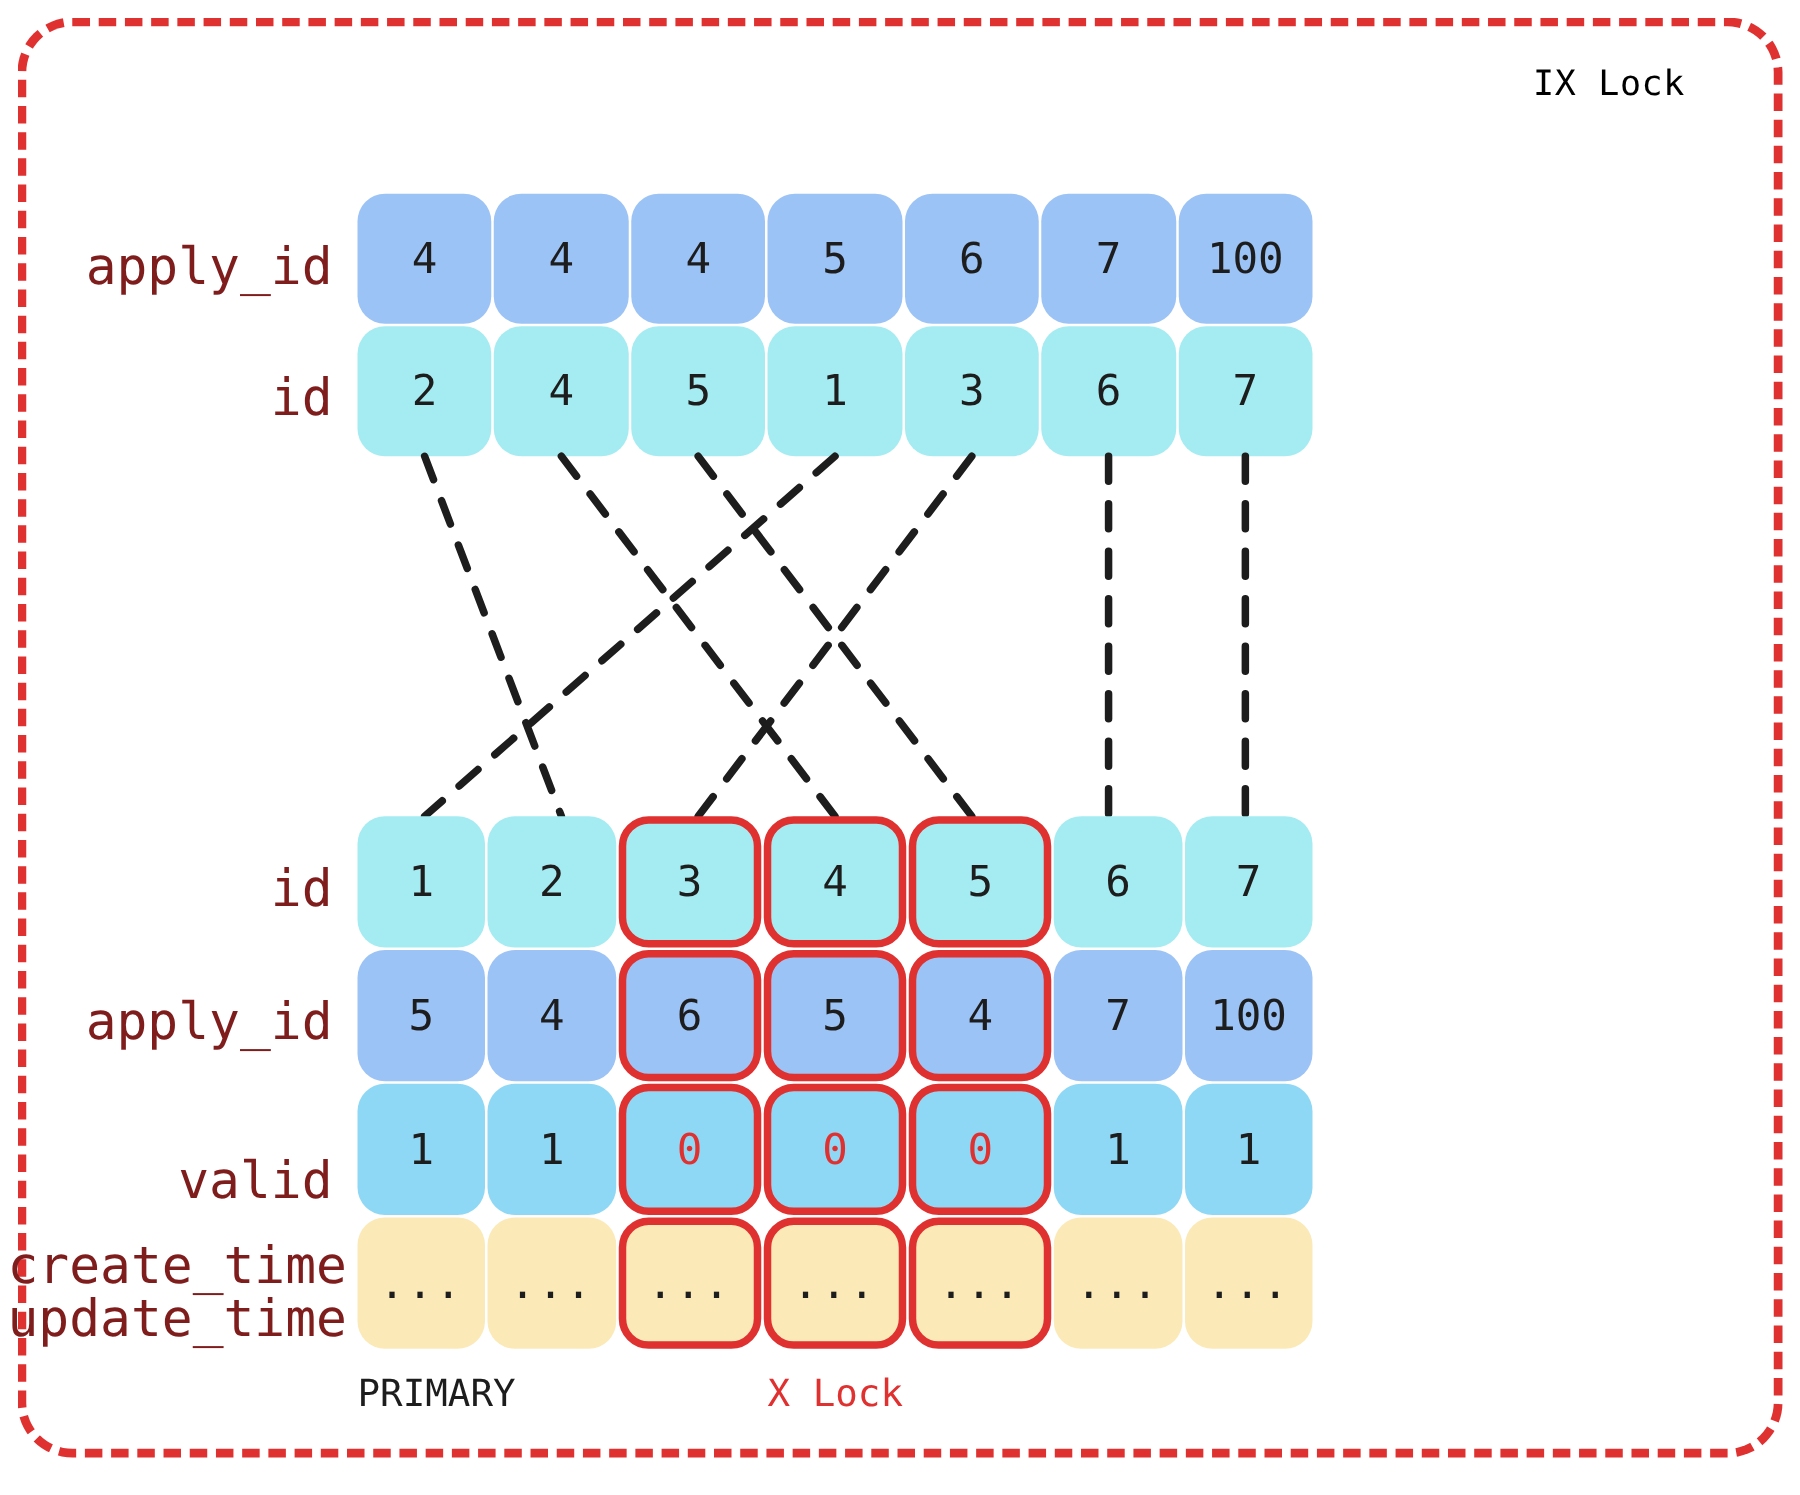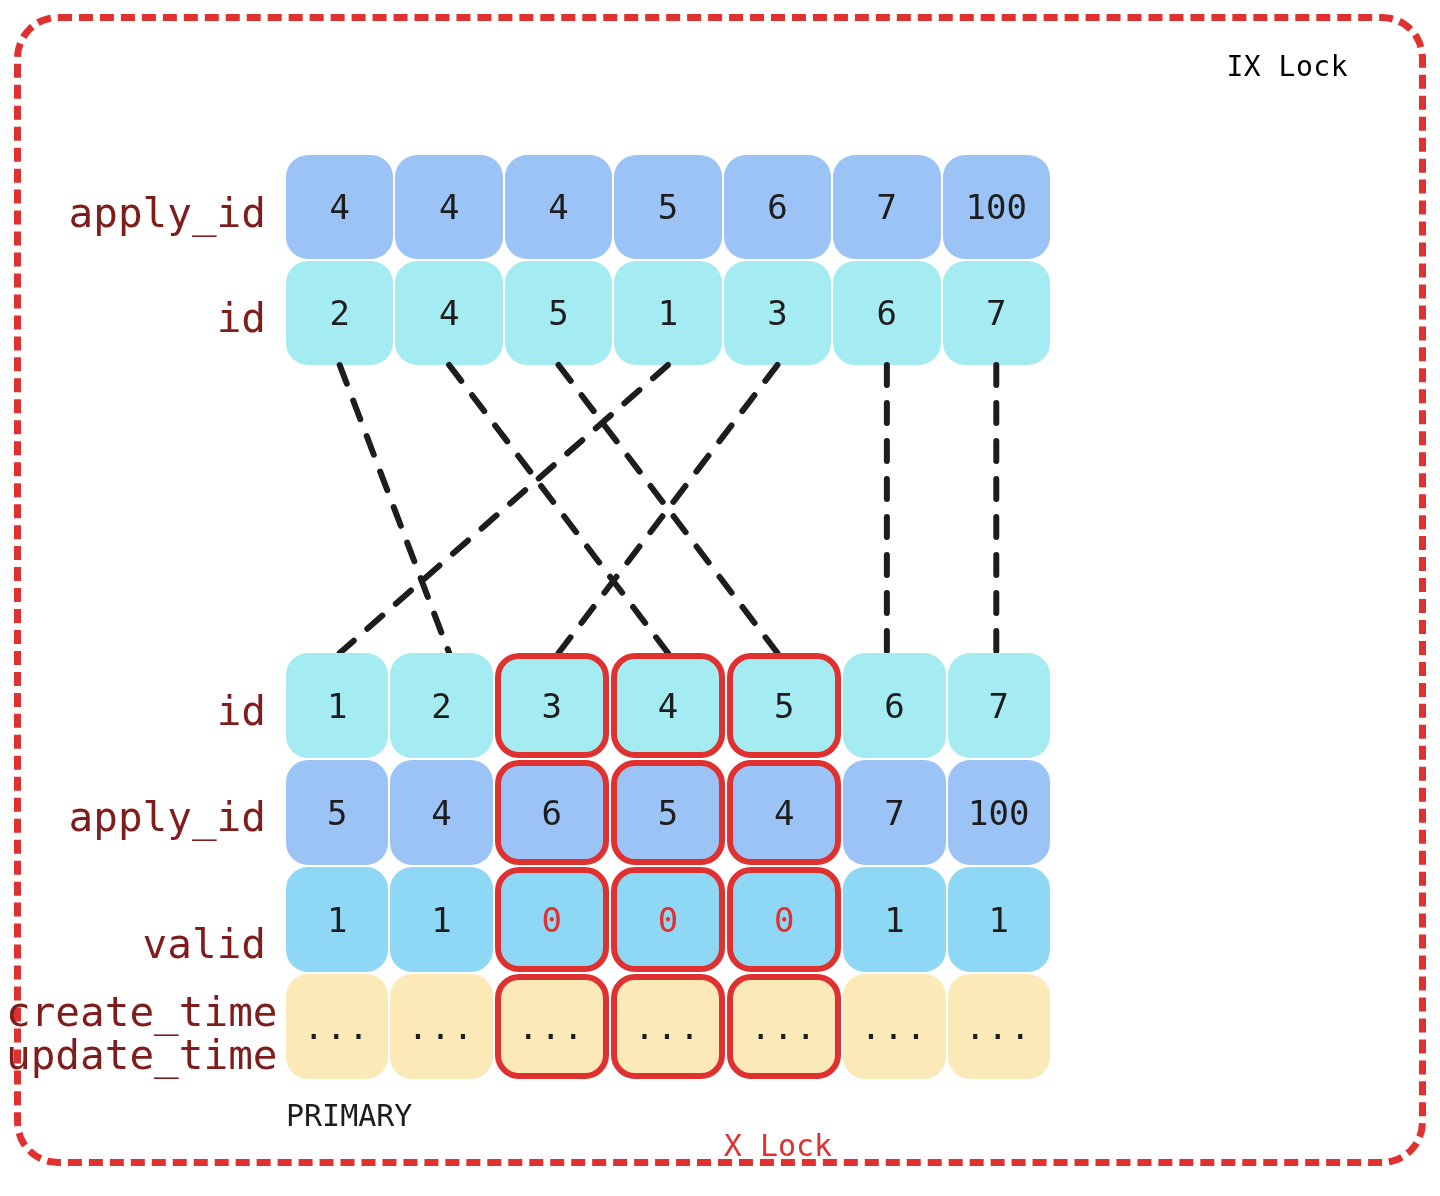--- a/index.html
+++ b/index.html
@@ -60,25 +60,24 @@
     width: 328px;
     font-size: 30px;
     color: #1d1d1d;
     white-space: nowrap;
   }
   .xlock-label {
     position: absolute;
     left: 614px;
     top: 1098px;
     width: 328px;
-    text-align: center;
+    text-align: left;
     font-size: 30px;
     color: #e03131;
     white-space: nowrap;
-    margin-top: 30px;
   }
 
   
   .row {
     position: absolute;
     left: 286px;
     width: 764px;
     display: flex;
     gap: 2px;
   }

